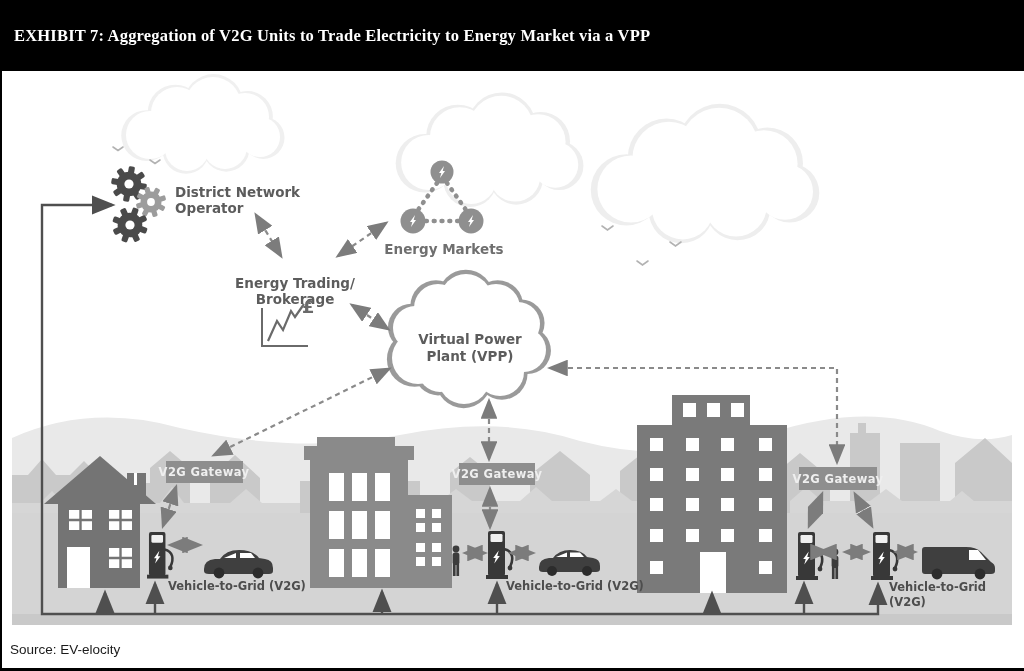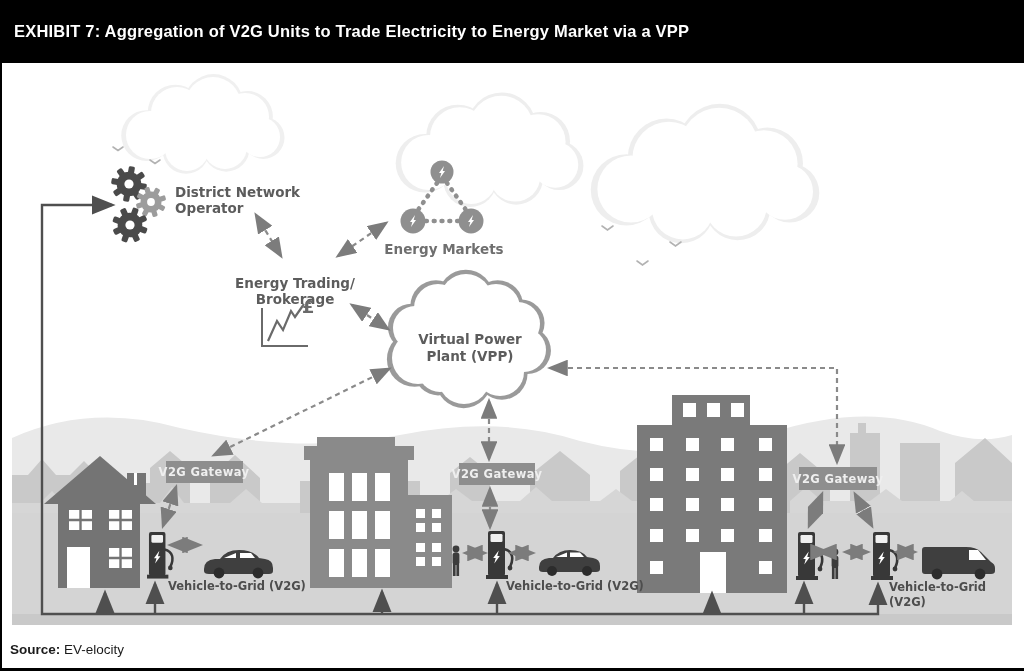--- a/index.html
+++ b/index.html
@@ -2,25 +2,25 @@
 <html><head>
 <meta charset="utf-8">
 <style>
   html,body{margin:0;padding:0;}
   body{
     width:1024px;height:671px;position:relative;background:#ffffff;
     font-family:"Liberation Sans", sans-serif;overflow:hidden;
   }
   .edge-left{position:absolute;left:0;top:0;width:2px;height:671px;background:#000;}
   .edge-bottom{position:absolute;left:0;top:668px;width:1024px;height:3px;background:#000;}
-  .header{position:absolute;top:0;left:0;width:1024px;height:63px;background:#000;display:flex;align-items:center;}
+  .header{position:absolute;top:0;left:0;width:1024px;height:71px;background:#000;display:flex;align-items:center;font-family:Liberation Serif, serif;}
   .header .title{color:#fff;font-weight:bold;font-size:16.5px;padding-left:14px;letter-spacing:.2px;}
   .diagram{position:absolute;top:63px;left:0;width:1024px;height:562px;}
   .source{position:absolute;left:10px;top:642px;font-size:13.5px;color:#1a1a1a;}
-  .source .lab{font-weight:bold;}
+  .source .lab{font-weight:normal;}
   
   text{font-family:"DejaVu Sans", sans-serif;}
   .t-node{font-weight:bold;fill:#5c5c5c;font-size:13.5px;}
   .t-em{font-weight:bold;fill:#6f6f6f;font-size:13.5px;}
   .t-gw{font-weight:bold;fill:#efefef;font-size:11.5px;letter-spacing:.4px;}
   .t-v2g{font-weight:bold;fill:#4d4d4d;font-size:11.5px;}
   .t-pound{font-weight:bold;fill:#6a6a6a;font-size:18px;}
   .dash{stroke:#8a8a8a;stroke-width:2.2;fill:none;stroke-dasharray:5 4;
         marker-start:url(#mGray);marker-end:url(#mGray);}
   .dots{stroke:#8f8f8f;stroke-width:4.6;stroke-dasharray:.8 7;stroke-linecap:round;fill:none;}

